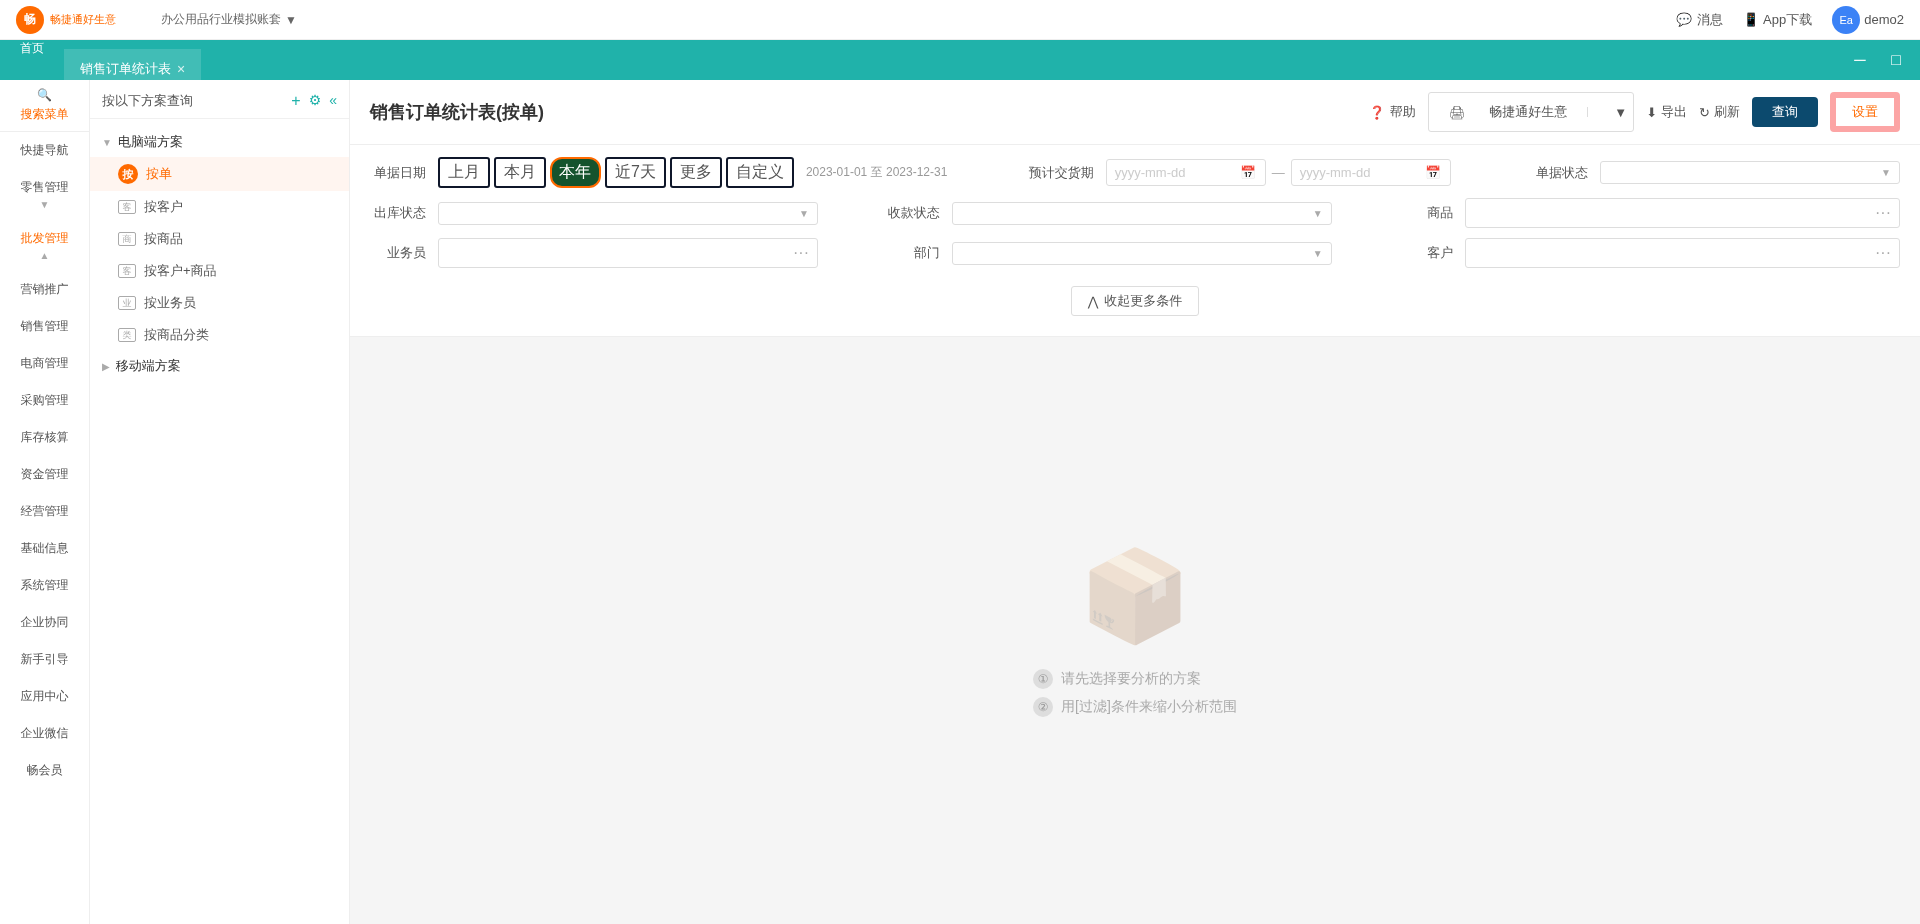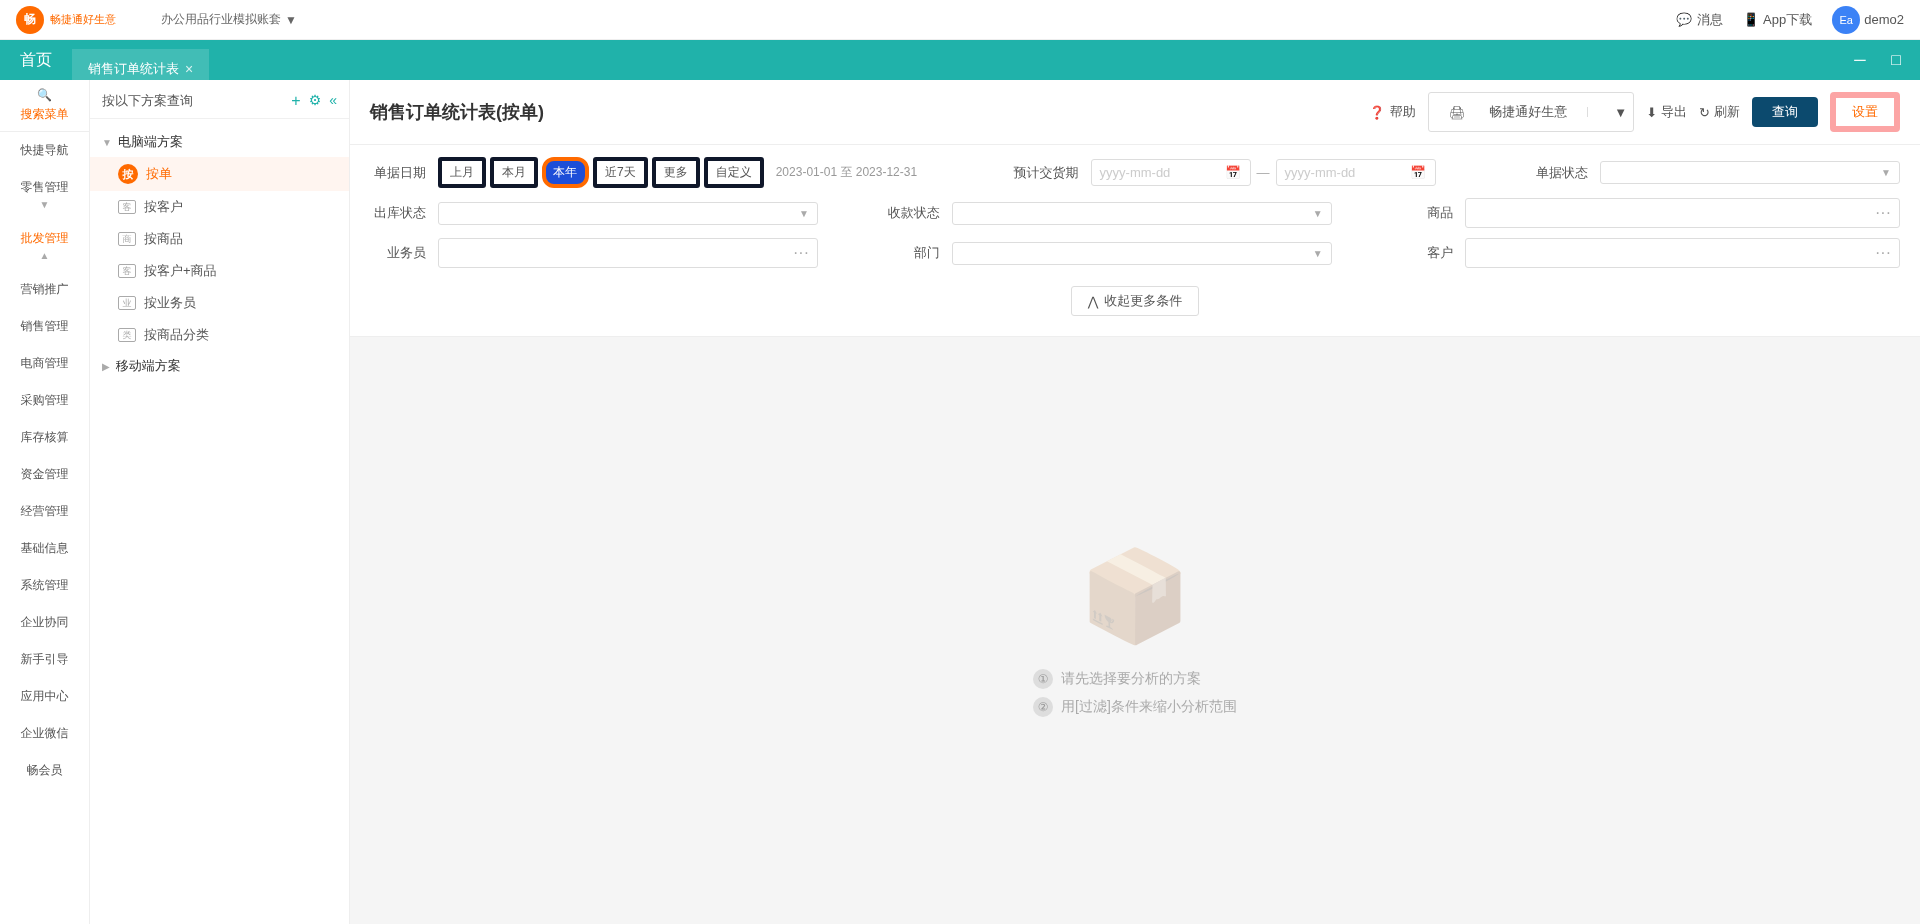--- a/index.html
+++ b/index.html
@@ -11,21 +11,21 @@
     .logo-area { display: flex; align-items: center; gap: 6px; }
     .logo-icon { width: 28px; height: 28px; background: #ff6a00; border-radius: 50%; display: flex; align-items: center; justify-content: center; color: white; font-size: 12px; font-weight: bold; }
     .logo-text { font-size: 11px; color: #ff6a00; line-height: 1.2; }
     .top-bar-right { display: flex; align-items: center; gap: 20px; font-size: 13px; color: #555; }
     .top-bar-right span { display: flex; align-items: center; gap: 4px; cursor: pointer; }
     .avatar { width: 28px; height: 28px; background: #3b82f6; border-radius: 50%; display: flex; align-items: center; justify-content: center; color: white; font-size: 11px; }
     .workspace-selector { display: flex; align-items: center; gap: 4px; color: #666; font-size: 12px; margin-left: 35px; }
 
     
     .tab-bar { height: 40px; background: #20b2aa; display: flex; align-items: center; padding: 0 0; flex-shrink: 0; }
-    .tab-home { padding: 0 20px; height: 100%; display: flex; align-items: center; color: white; font-size: 16px; cursor: pointer; }
+    .tab-home { padding: 0 20px; height: 100%; display: flex; align-items: flex-start; color: white; font-size: 12px; cursor: pointer; }
     .tab-item { padding: 0 16px; height: 100%; display: flex; align-items: center; color: white; font-size: 13px; cursor: pointer; background: rgba(255,255,255,0.15); gap: 6px; margin-top: 18px; }
     .tab-item .close-btn { font-size: 14px; color: rgba(255,255,255,0.8); }
     .tab-bar-actions { margin-left: auto; display: flex; align-items: center; padding-right: 10px; gap: 8px; }
     .tab-action-btn { color: white; font-size: 16px; cursor: pointer; width: 28px; height: 28px; display: flex; align-items: center; justify-content: center; }
 
     
     .main-layout { display: flex; flex: 1; overflow: hidden; }
 
     
     .sidebar { width: 90px; background: #fff; border-right: 1px solid #eee; display: flex; flex-direction: column; overflow-y: auto; flex-shrink: 0; }
@@ -59,22 +59,22 @@
     .page-header-actions { display: flex; align-items: center; gap: 12px; padding-bottom: 12px; font-size: 13px; color: #555; }
     .page-header-actions span { display: flex; align-items: center; gap: 4px; cursor: pointer; }
     .btn-query { background: #0c4a6e; color: white; border: none; padding: 6px 20px; border-radius: 4px; cursor: pointer; font-size: 13px; }
     .btn-settings { background: white; color: #ff6a00; border: 6px solid #fca5a5; padding: 5px 16px; border-radius: 4px; cursor: pointer; font-size: 13px; }
 
     
     .filter-area { background: #fff; padding: 12px 20px; flex-shrink: 0; border-bottom: 1px solid #eee; }
     .filter-row { display: flex; align-items: center; gap: 12px; margin-bottom: 10px; }
     .filter-label { color: #555; font-size: 13px; white-space: nowrap; min-width: 56px; text-align: right; }
     .filter-date-btns { display: flex; gap: 4px; align-items: center; }
-    .date-btn { padding: 3px 8px; border: 4px solid #0f172a; border-radius: 3px; background: white; font-size: 12px; color: #555; cursor: pointer; }
-    .date-btn.active { background: #1d4ed8; color: white; border-color: #ff6a00; border-radius: 12px; padding-left: 7px; }
+    .date-btn { padding: 3px 8px; border: 2px solid #0f172a; border-radius: 3px; background: white; font-size: 16px; color: #555; cursor: pointer; }
+    .date-btn.active { background: #14532d; color: white; border-color: #ff6a00; border-radius: 12px; padding-left: 7px; }
     .date-range { color: #999; font-size: 12px; }
     .filter-select { flex: 1; border: 1px solid #ddd; border-radius: 3px; padding: 5px 8px; font-size: 13px; color: #555; background: white; display: flex; align-items: center; justify-content: space-between; cursor: pointer; max-width: 380px; }
     .filter-select .caret { color: #aaa; font-size: 10px; }
     .date-input-group { display: flex; align-items: center; gap: 6px; }
     .date-input { border: 1px solid #ddd; border-radius: 3px; padding: 5px 8px; font-size: 13px; color: #ccc; background: white; width: 160px; display: flex; align-items: center; justify-content: space-between; }
     .date-sep { color: #aaa; }
     .filter-dots { color: #aaa; font-size: 16px; cursor: pointer; }
 
     
     .empty-state { flex: 1; display: flex; flex-direction: column; align-items: center; justify-content: center; gap: 16px; }

